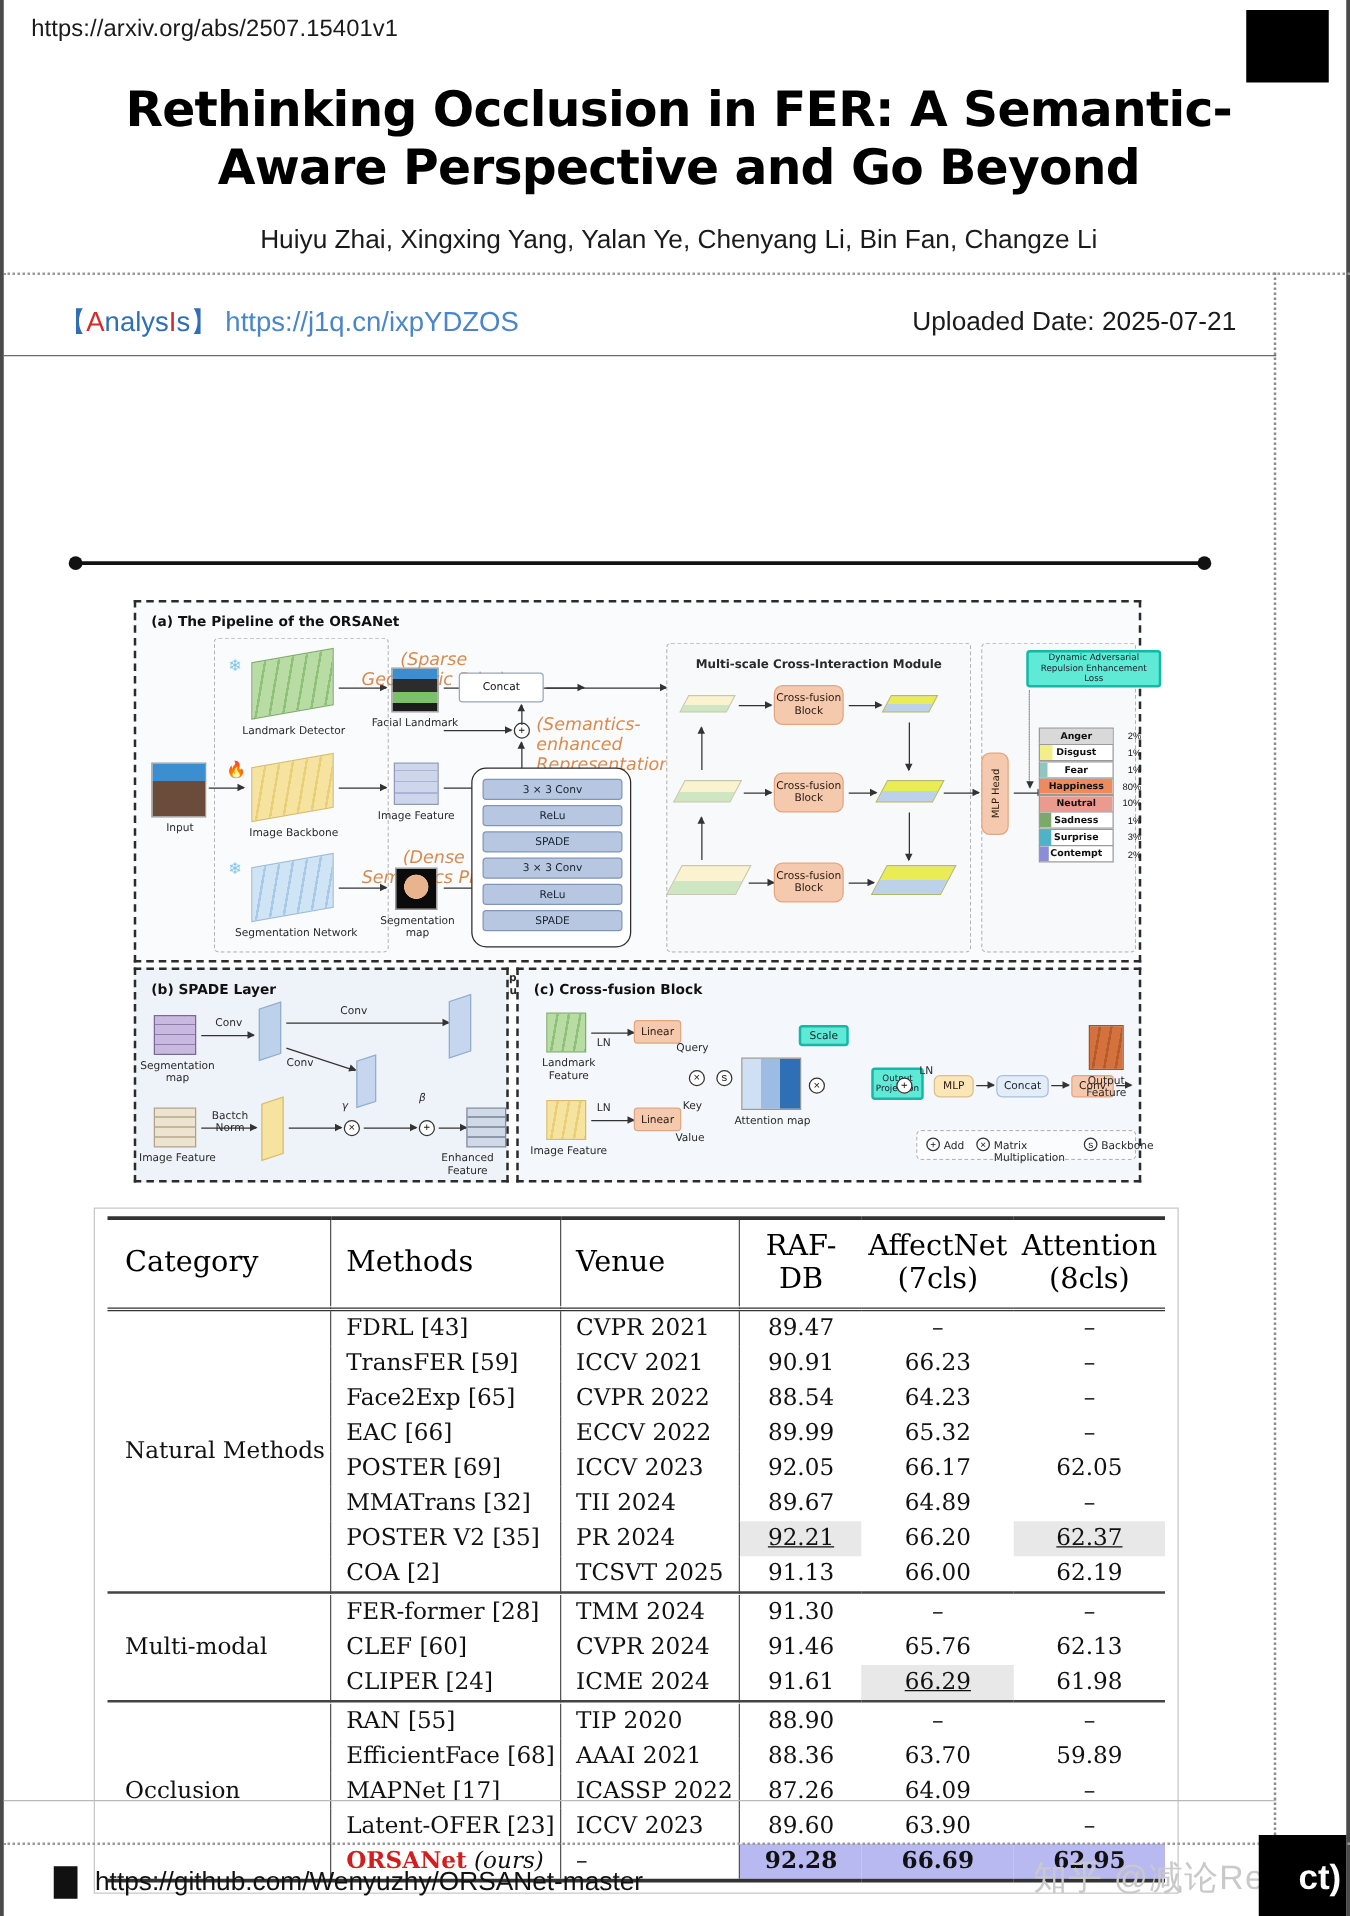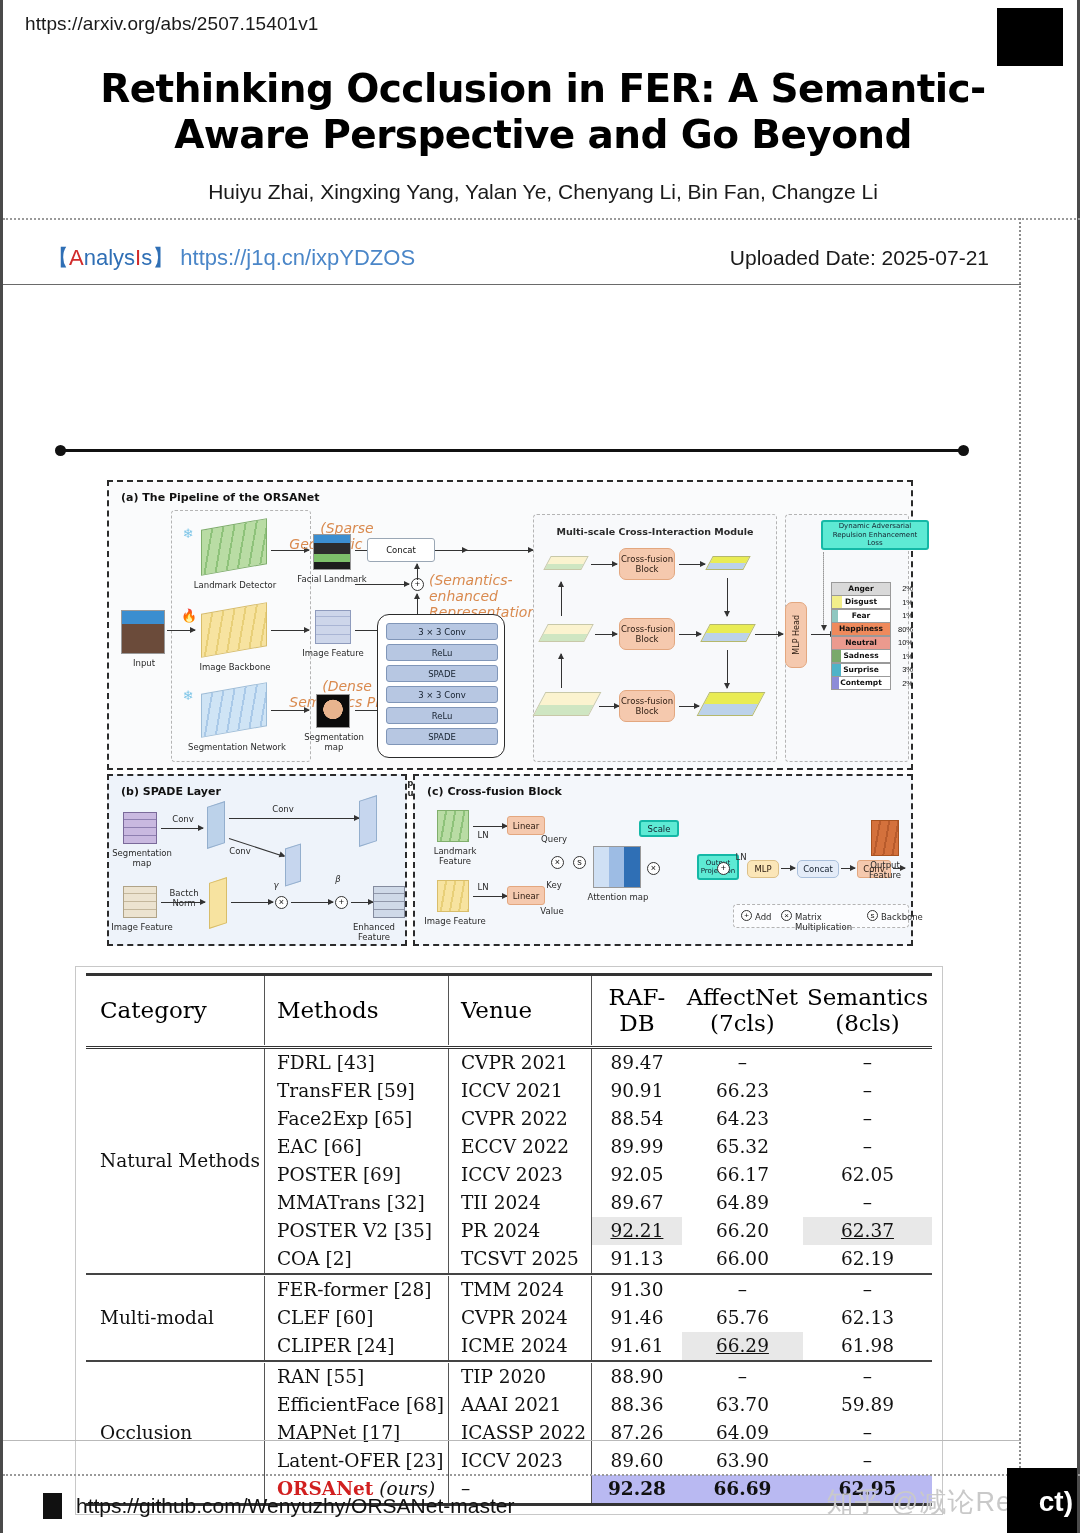--- a/index.html
+++ b/index.html
@@ -464,21 +464,21 @@
 
   <div class="tablewrap">
     <table class="res">
       <thead>
         <tr>
           <th class="cell-cat rule-top" style="width:21%">Category</th>
           <th class="cell-meth rule-top vline" style="width:20%">Methods</th>
           <th class="cell-ven rule-top vline" style="width:17%">Venue</th>
           <th class="num rule-top vline" style="width:13%">RAF-DB</th>
           <th class="num rule-top" style="width:14.5%">AffectNet (7cls)</th>
-          <th class="num rule-top" style="width:14.5%">Semantics (8cls)</th>
+          <th class="num rule-top" style="width:14.5%">Attention (8cls)</th>
         </tr>
         <tr>
             <td colspan="6" class="rule-dbl" style="padding:0;height:2px;"></td>
           </tr>
       </thead>
       <tbody>
 
         <tr>
             <td class="cell-cat" rowspan="8" style="vertical-align:middle;">Natural Methods</td>
           <td class="cell-meth vline">FDRL [43]</td>

